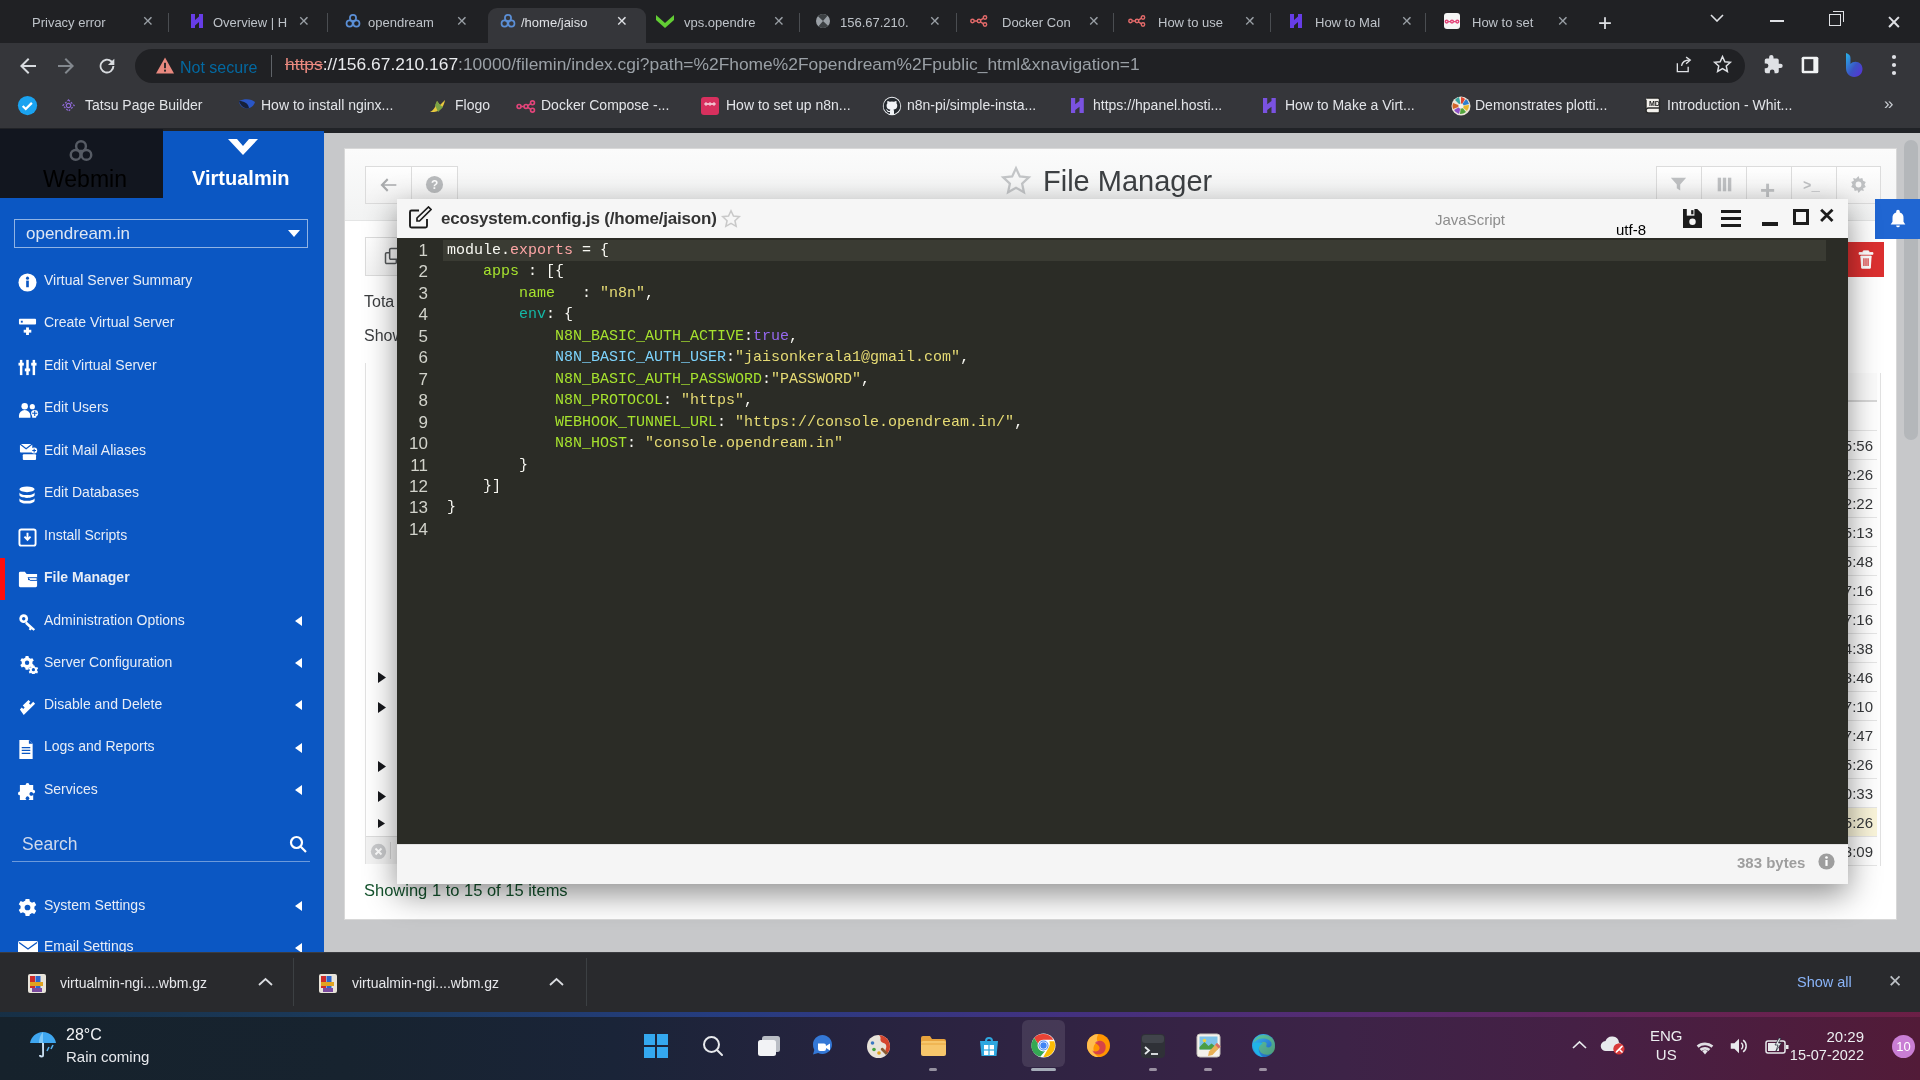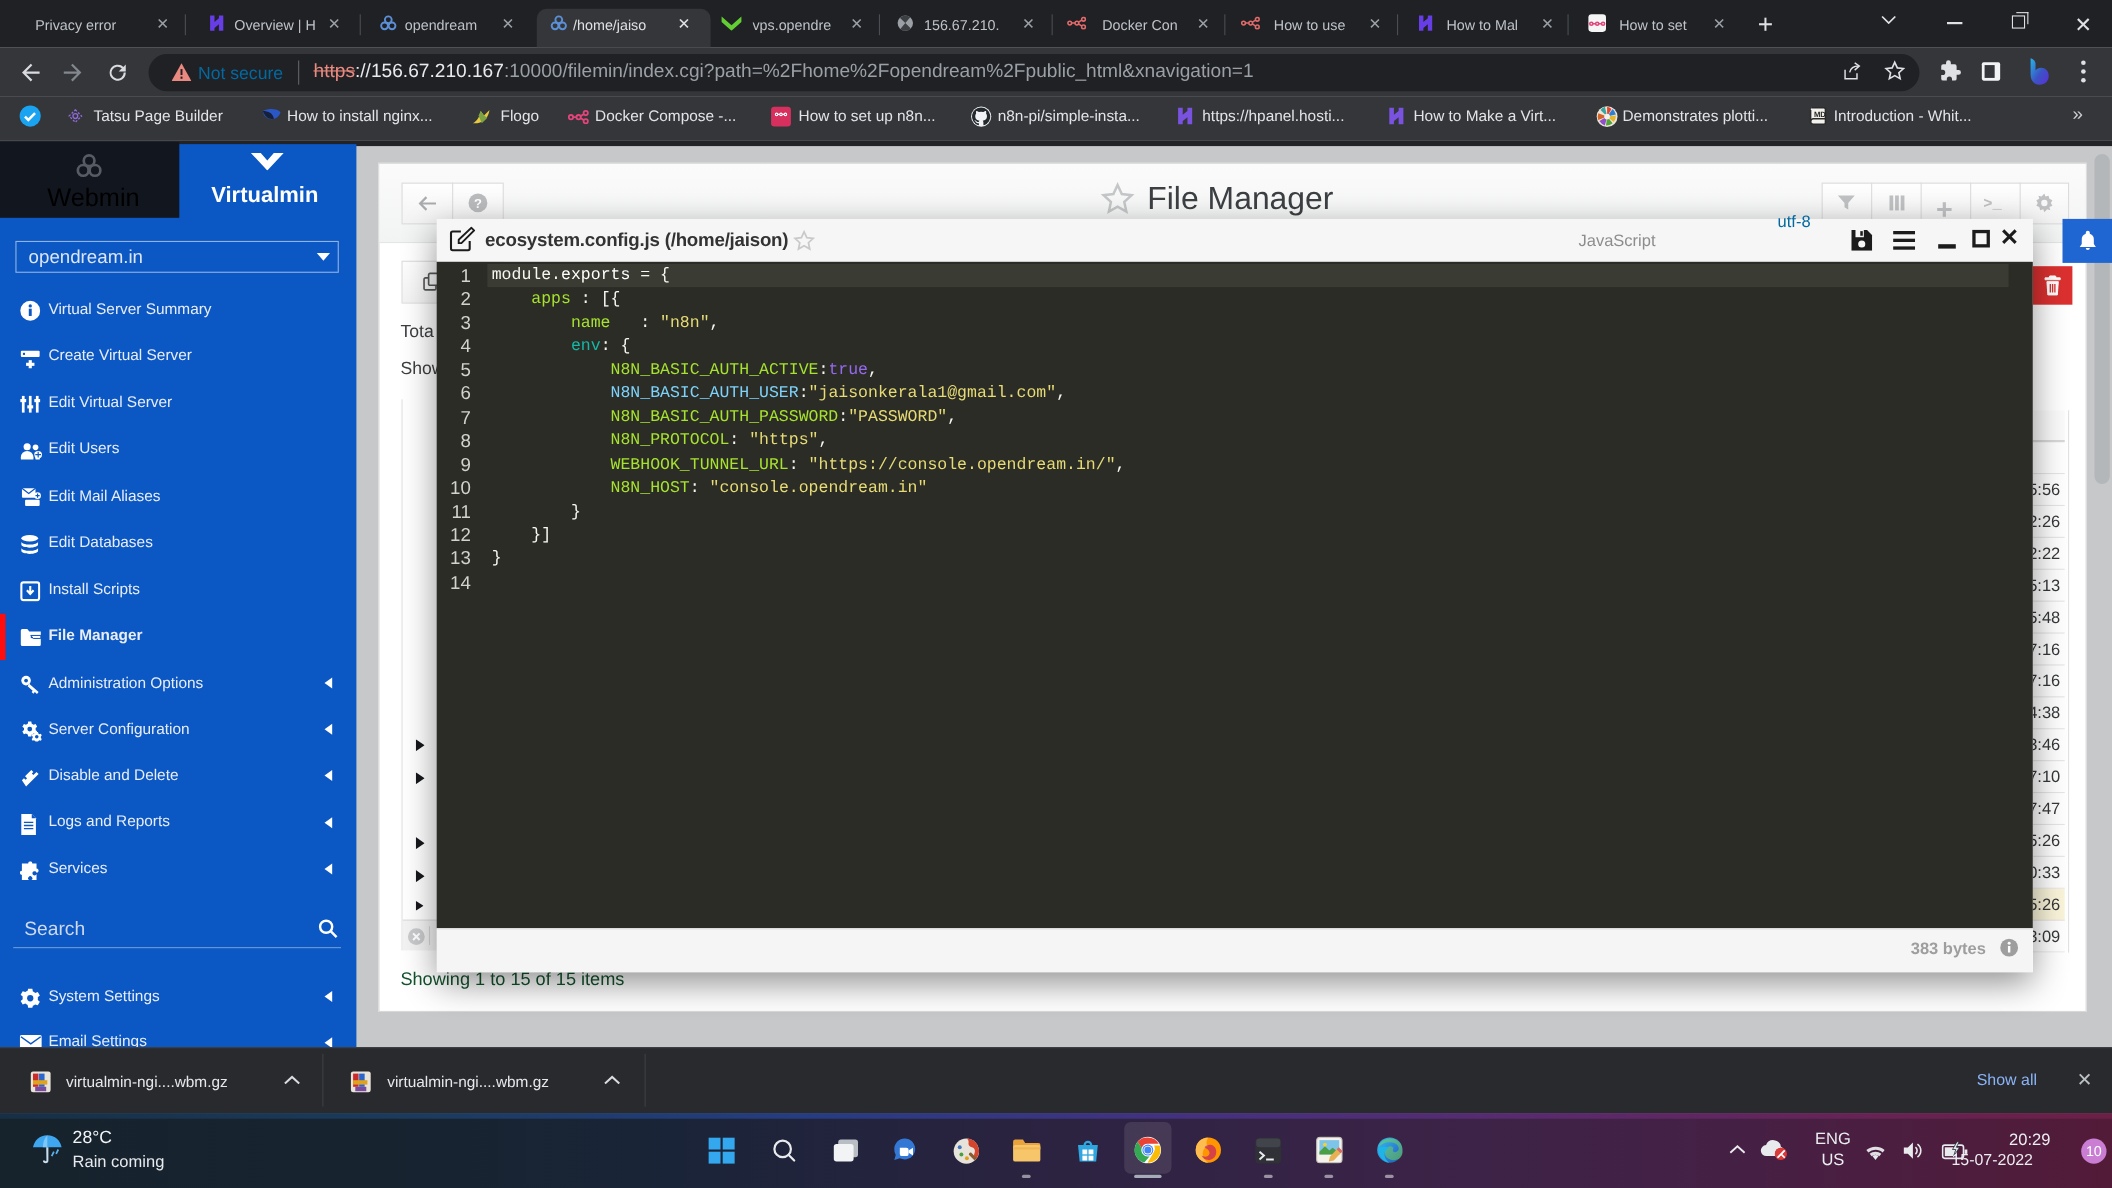--- a/index.html
+++ b/index.html
@@ -655,21 +655,21 @@
         <path d="M9 12L20.5 1l2.5 2.5L11.5 15H9z" stroke-width="1.7"></path>
       </svg>
     </div>
   <div class="a" style="left:441px;top:209px;font-size:17px;font-weight:700;color:#333;letter-spacing:-.2px">ecosystem.config.js (/home/jaison)</div>
   <div class="a" style="left:720px;top:208px">
       <svg width="22" height="22" viewBox="0 0 24 24" fill="none" stroke="#c9c9c9" stroke-width="1.7">
         <path d="M12 3l2.7 5.8 6.3.7-4.7 4.3 1.3 6.2-5.6-3.2-5.6 3.2 1.3-6.2L3 9.5l6.3-.7z"></path>
       </svg>
     </div>
   <div class="a" style="left:1435px;top:211px;font-size:15px;color:#8d8d8d">JavaScript</div>
-  <div class="a" style="left:1616px;top:193px;font-size:15px;color:#0369a1">utf-8</div>
+  <div class="a" style="left:1616px;top:221px;font-size:15px;color:#000000">utf-8</div>
   <div class="a" style="left:1683px;top:209px">
       <svg width="19" height="19" viewBox="0 0 20 20" fill="#1c1c1c">
         <path d="M0 0h15l5 5v15H0z"></path>
         <rect x="4" y="0" width="8" height="7" fill="#f6f6f6"></rect>
         <rect x="8.6" y="1.2" width="2.4" height="4.4" fill="#1c1c1c"></rect>
         <circle cx="10" cy="13.5" r="3.4" fill="#f6f6f6"></circle>
       </svg>
     </div>
   <div class="a" style="left:1721px;top:209px">
       <svg width="20" height="19" viewBox="0 0 20 19">
@@ -693,21 +693,21 @@
 5
 6
 7
 8
 9
 10
 11
 12
 13
 14</pre>
-    <pre id="code" class="a" style="left:50px;top:2px;font-family:'Liberation Mono',monospace;font-size:15px;line-height:21.45px;color:#f8f8f2"><span style="color:#f8f8f2">module</span>.<span style="color:#ffffff">exports</span> = {
+    <pre id="code" class="a" style="left:50px;top:2px;font-family:'Liberation Mono',monospace;font-size:15px;line-height:21.45px;color:#f8f8f2"><span style="color:#f8f8f2">module</span>.<span style="color:#fca5a5">exports</span> = {
     <span style="color:#a6e22e">apps</span> : [{
         <span style="color:#a6e22e">name</span>   : <span style="color:#e6db74">"n8n"</span>,
         <span style="color:#14b8a6">env</span>: {
             <span style="color:#a6e22e">N8N_BASIC_AUTH_ACTIVE</span>:<span style="color:#9668f0">true</span>,
             <span style="color:#7dd3fc">N8N_BASIC_AUTH_USER</span>:<span style="color:#e6db74">"jaisonkerala1@gmail.com"</span>,
             <span style="color:#a6e22e">N8N_BASIC_AUTH_PASSWORD</span>:<span style="color:#e6db74">"PASSWORD"</span>,
             <span style="color:#a6e22e">N8N_PROTOCOL</span>: <span style="color:#e6db74">"https"</span>,
             <span style="color:#a6e22e">WEBHOOK_TUNNEL_URL</span>: <span style="color:#e6db74">"https://console.opendream.in/"</span>,
             <span style="color:#a6e22e">N8N_HOST</span>: <span style="color:#e6db74">"console.opendream.in"</span>
         }
@@ -931,15 +931,15 @@
     </div>
   <div class="a" style="left:1765px;top:1037px">
       <svg width="25" height="18" viewBox="0 0 25 18">
         <rect x="1" y="4" width="19" height="12" rx="2" fill="none" stroke="#e8eaed" stroke-width="1.5"></rect>
         <rect x="21" y="8" width="2.5" height="4" fill="#e8eaed"></rect>
         <rect x="3" y="6" width="11" height="8" fill="#e8eaed"></rect>
         <path d="M14 1l-4 7h3l-2 6 5.5-8h-3l2.5-5z" fill="#e8eaed" stroke="#1a2430" stroke-width=".7"></path>
       </svg>
     </div>
   <div class="a" style="left:1804px;top:1026px;width:60px;font-size:15px;color:#eceef0;text-align:right;line-height:21px">20:29</div>
-  <div class="a" style="left:1774px;top:1047px;width:90px;font-size:14.5px;color:#eceef0;text-align:left">15-07-2022</div>
+  <div class="a" style="left:1774px;top:1047px;width:90px;font-size:14.5px;color:#eceef0;text-align:right">15-07-2022</div>
   <div class="a" style="left:1892px;top:1035px;width:23px;height:23px;border-radius:50%;background:#c97ed4;color:#fff;font-size:13px;text-align:center;line-height:23px">10</div>
 </div>
 
 </body></html>

